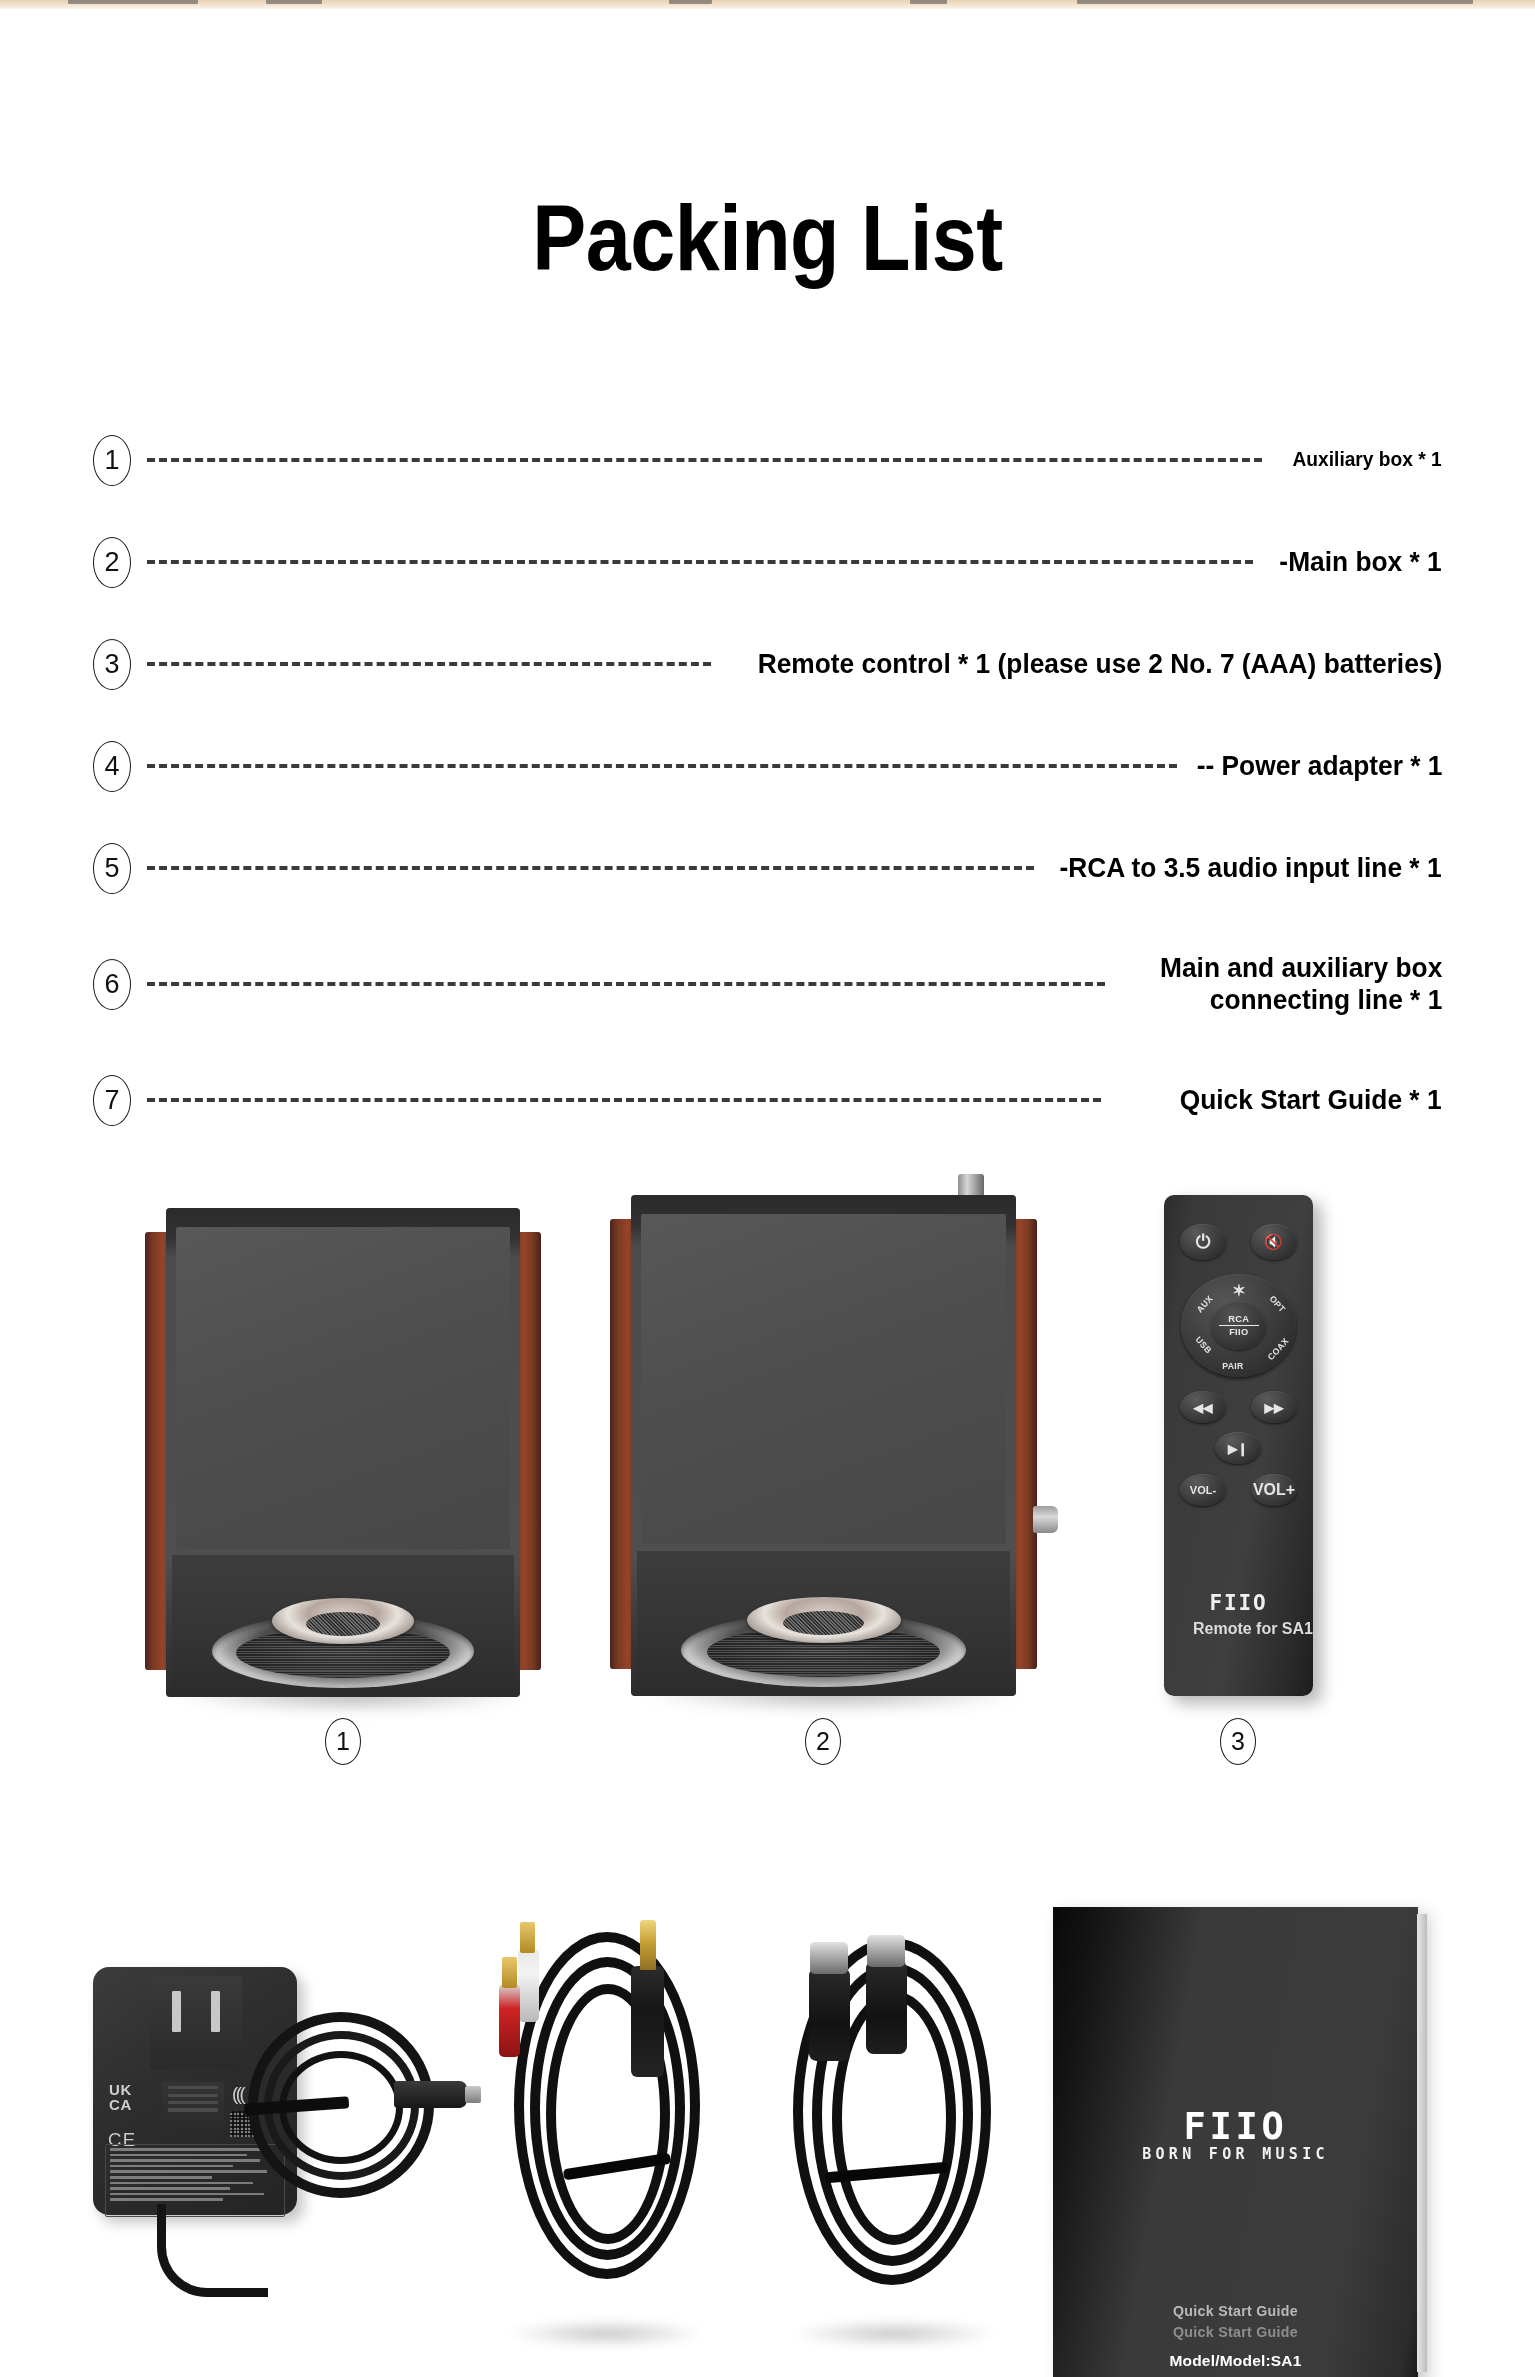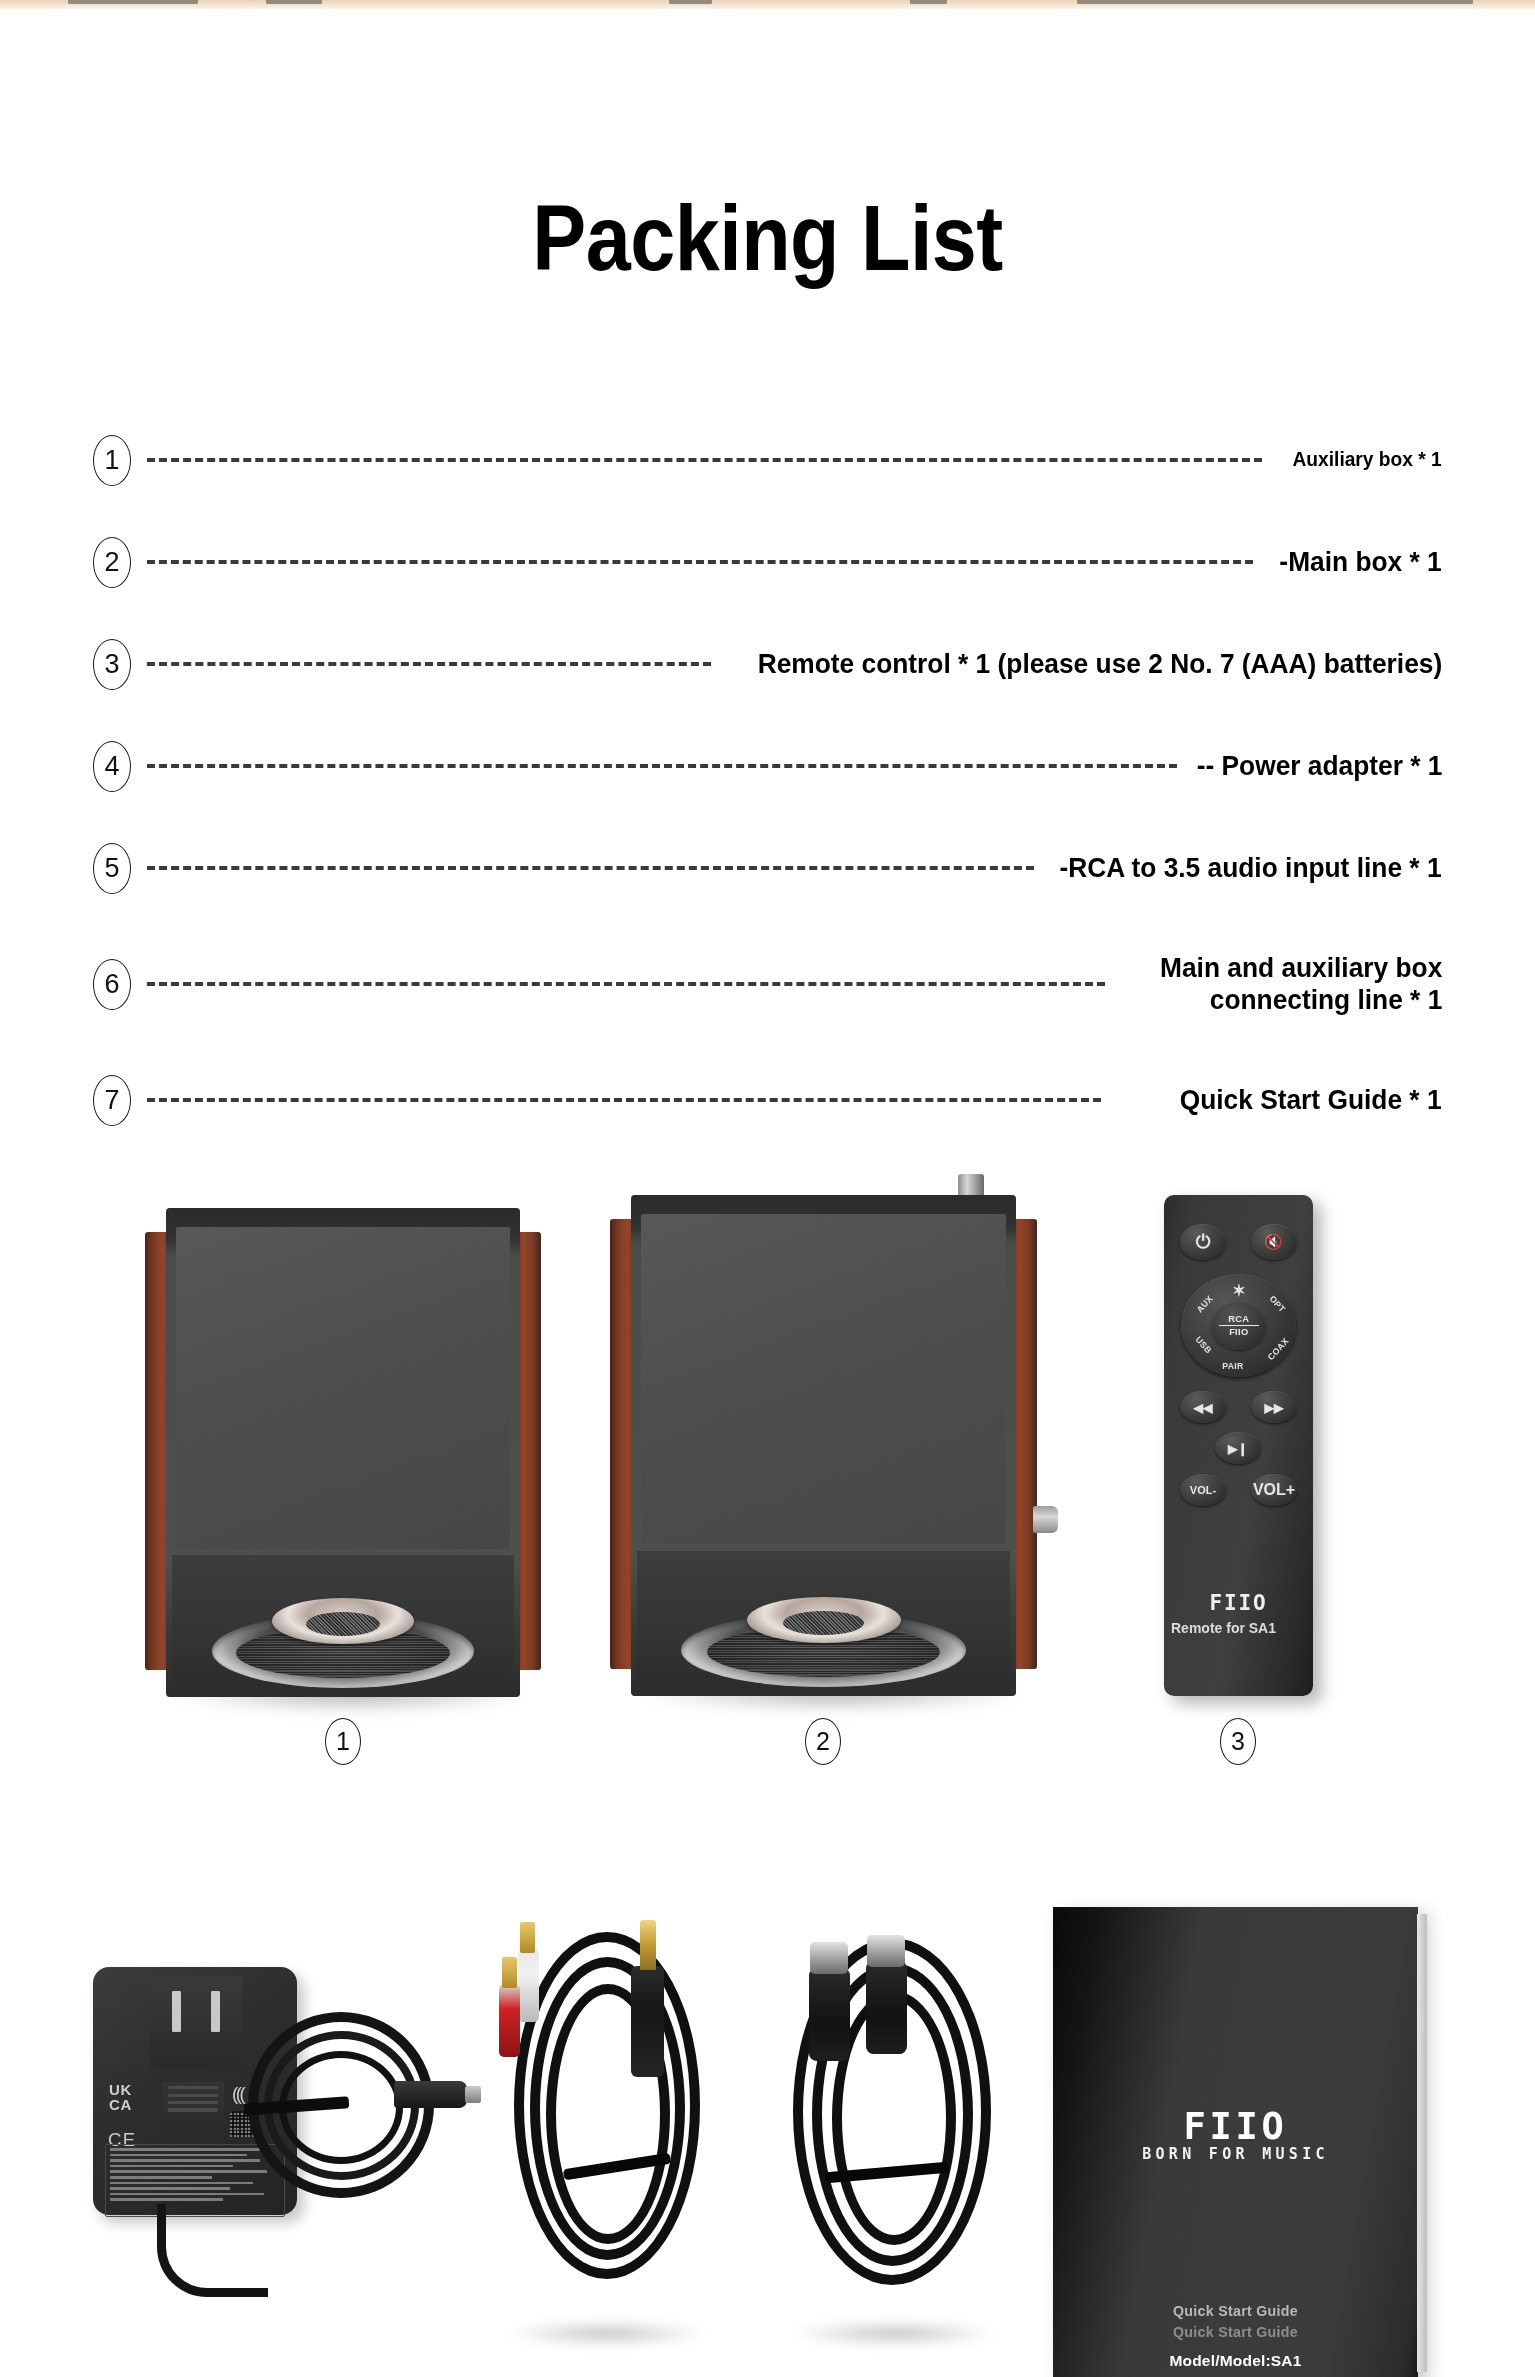--- a/index.html
+++ b/index.html
@@ -437,21 +437,21 @@
       <div class="rbtn" style="left:16px; top:279px; width:46px; height:32px; font-size:11px;">
         <span>VOL-</span>
       </div>
       <div class="rbtn" style="left:87px; top:279px; width:46px; height:32px; font-size:16px;">
         <span>VOL+</span>
       </div>
 
       <div class="fiio-logo" style="left:0; right:0; text-align:center; top:396px; font-size:21px;">
         <span>FIIO</span>
       </div>
-      <div class="fiio-sub" style="left:0; right:0; text-align:left; top:425px; font-size:14px;margin-left:7px;">
+      <div class="fiio-sub" style="left:0; right:0; text-align:right; top:425px; font-size:16px;">
         <span>Remote for SA1</span>
       </div>
     </div>
     <div class="capnum" style="left:1220px; top:560px;">
       <span>3</span>
     </div>
 
   </div>
 
   <div class="prod2">

